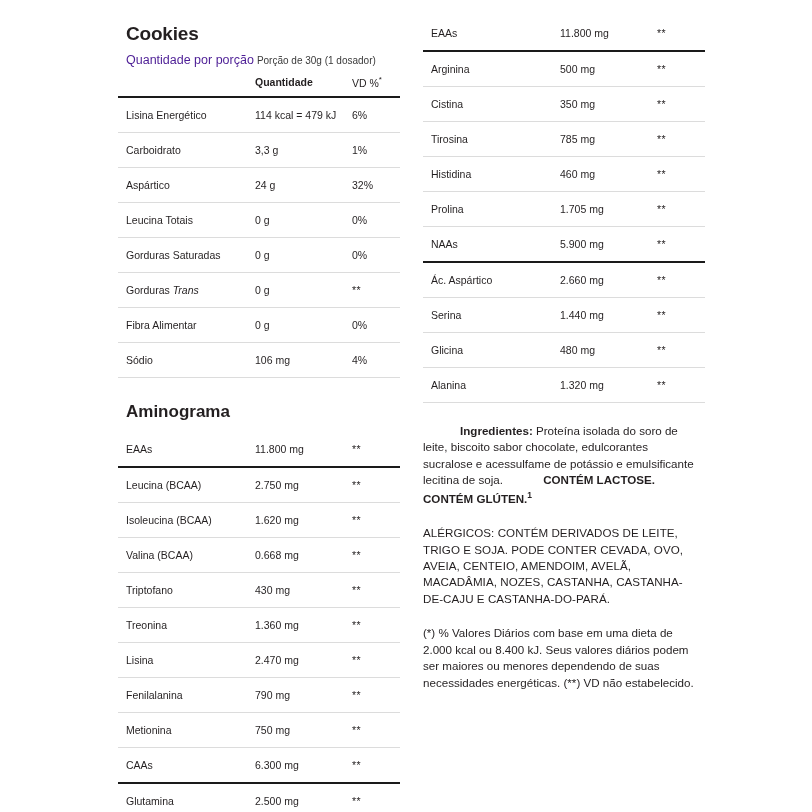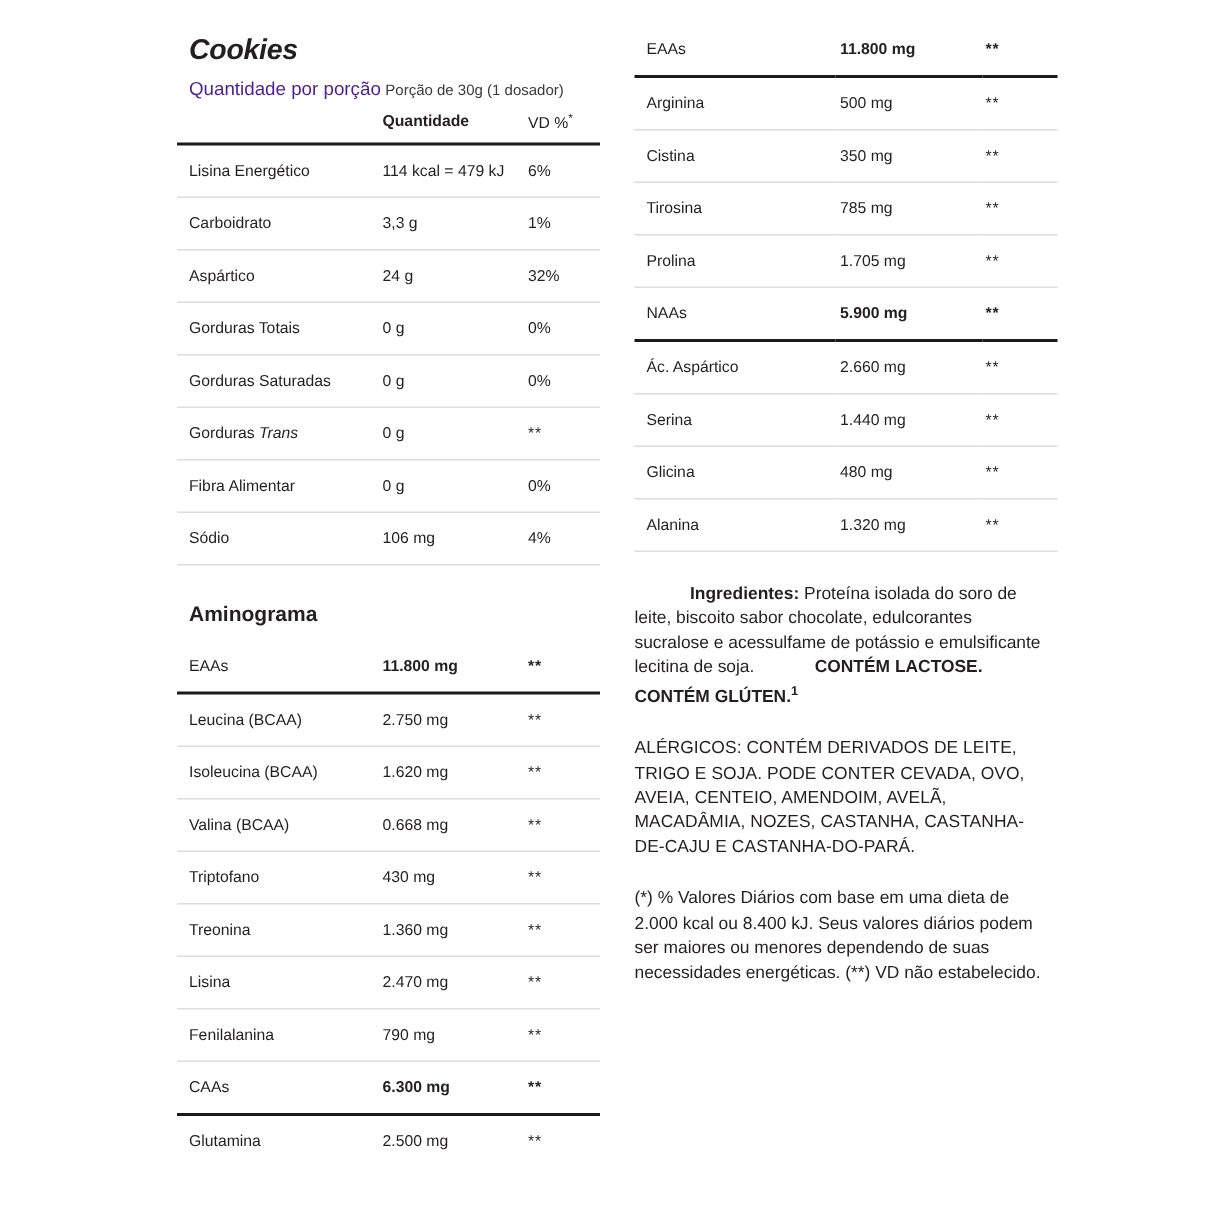--- a/index.html
+++ b/index.html
@@ -37,21 +37,20 @@
     width: 282px;
   }
 
   
   .product-title {
     font-size: 19px;
     font-weight: bold;
     letter-spacing: -0.2px;
     margin: 24px 0 0 8px;
     line-height: 1.1;
-    font-style: italic;
   }
   .portion-line {
     margin: 5px 0 0 8px;
     line-height: 1.1;
     white-space: nowrap;
   }
   .portion-main {
     font-size: 12.5px;
     color: #4c1d95;
   }
@@ -95,34 +94,34 @@
     border-top: 1px solid #dcdcdc;
     line-height: 1.15;
   }
   tr.row td.c-name { padding-left: 8px; }
   tr.row td.c-qty  { padding-left: 3px; }
   tr.row td.c-vd   { padding-left: 2px; }
 
   tr.row.thick-top td { border-top: 2.4px solid #1a1a1a; }
   tr.row.no-top td    { border-top: 0; }
   tr.row.bold td      { font-weight: normal; }
-  tr.row.bold td.c-qty, tr.row.bold td.c-vd { font-weight: bold; }
+  tr.row.bold td.c-qty, tr.row.bold td.c-vd { font-weight: normal; }
 
   .tbl-foot {
     width: 282px;
     height: 0;
     border-top: 1px solid #dcdcdc;
   }
 
   .ital { font-style: italic; }
   .stars { letter-spacing: 0.5px; }
 
   
   .section-title {
-    font-size: 14px;
+    font-size: 17px;
     font-weight: bold;
     margin: 24px 0 10px 8px;
   }
 
   
   .textblock {
     font-size: 11.6px;
     line-height: 1.42;
     margin-top: 18px;
     width: 276px;
@@ -168,21 +167,21 @@
             <td class="c-name">Carboidrato</td>
             <td class="c-qty">3,3 g</td>
             <td class="c-vd">1%</td>
           </tr>
           <tr class="row">
             <td class="c-name">Aspártico</td>
             <td class="c-qty">24 g</td>
             <td class="c-vd">32%</td>
           </tr>
           <tr class="row">
-            <td class="c-name">Gorduras Totais</td>
+            <td class="c-name">Leucina Totais</td>
             <td class="c-qty">0 g</td>
             <td class="c-vd">0%</td>
           </tr>
           <tr class="row">
             <td class="c-name">Gorduras Saturadas</td>
             <td class="c-qty">0 g</td>
             <td class="c-vd">0%</td>
           </tr>
           <tr class="row">
             <td class="c-name"><span>Gorduras </span><span class="ital">Trans</span></td>
@@ -245,20 +244,25 @@
           <tr class="row">
             <td class="c-name">Lisina</td>
             <td class="c-qty">2.470 mg</td>
             <td class="c-vd stars">**</td>
           </tr>
           <tr class="row">
             <td class="c-name">Fenilalanina</td>
             <td class="c-qty">790 mg</td>
             <td class="c-vd stars">**</td>
           </tr>
+          <tr class="row">
+            <td class="c-name">Metionina</td>
+            <td class="c-qty">750 mg</td>
+            <td class="c-vd stars">**</td>
+          </tr>
           <tr class="row bold">
             <td class="c-name">CAAs</td>
             <td class="c-qty">6.300 mg</td>
             <td class="c-vd stars">**</td>
           </tr>
           <tr class="row thick-top">
             <td class="c-name">Glutamina</td>
             <td class="c-qty">2.500 mg</td>
             <td class="c-vd stars">**</td>
           </tr>
@@ -290,20 +294,25 @@
             <td class="c-name">Cistina</td>
             <td class="c-qty">350 mg</td>
             <td class="c-vd stars">**</td>
           </tr>
           <tr class="row">
             <td class="c-name">Tirosina</td>
             <td class="c-qty">785 mg</td>
             <td class="c-vd stars">**</td>
           </tr>
           <tr class="row">
+            <td class="c-name">Histidina</td>
+            <td class="c-qty">460 mg</td>
+            <td class="c-vd stars">**</td>
+          </tr>
+          <tr class="row">
             <td class="c-name">Prolina</td>
             <td class="c-qty">1.705 mg</td>
             <td class="c-vd stars">**</td>
           </tr>
           <tr class="row bold">
             <td class="c-name">NAAs</td>
             <td class="c-qty">5.900 mg</td>
             <td class="c-vd stars">**</td>
           </tr>
           <tr class="row thick-top">

